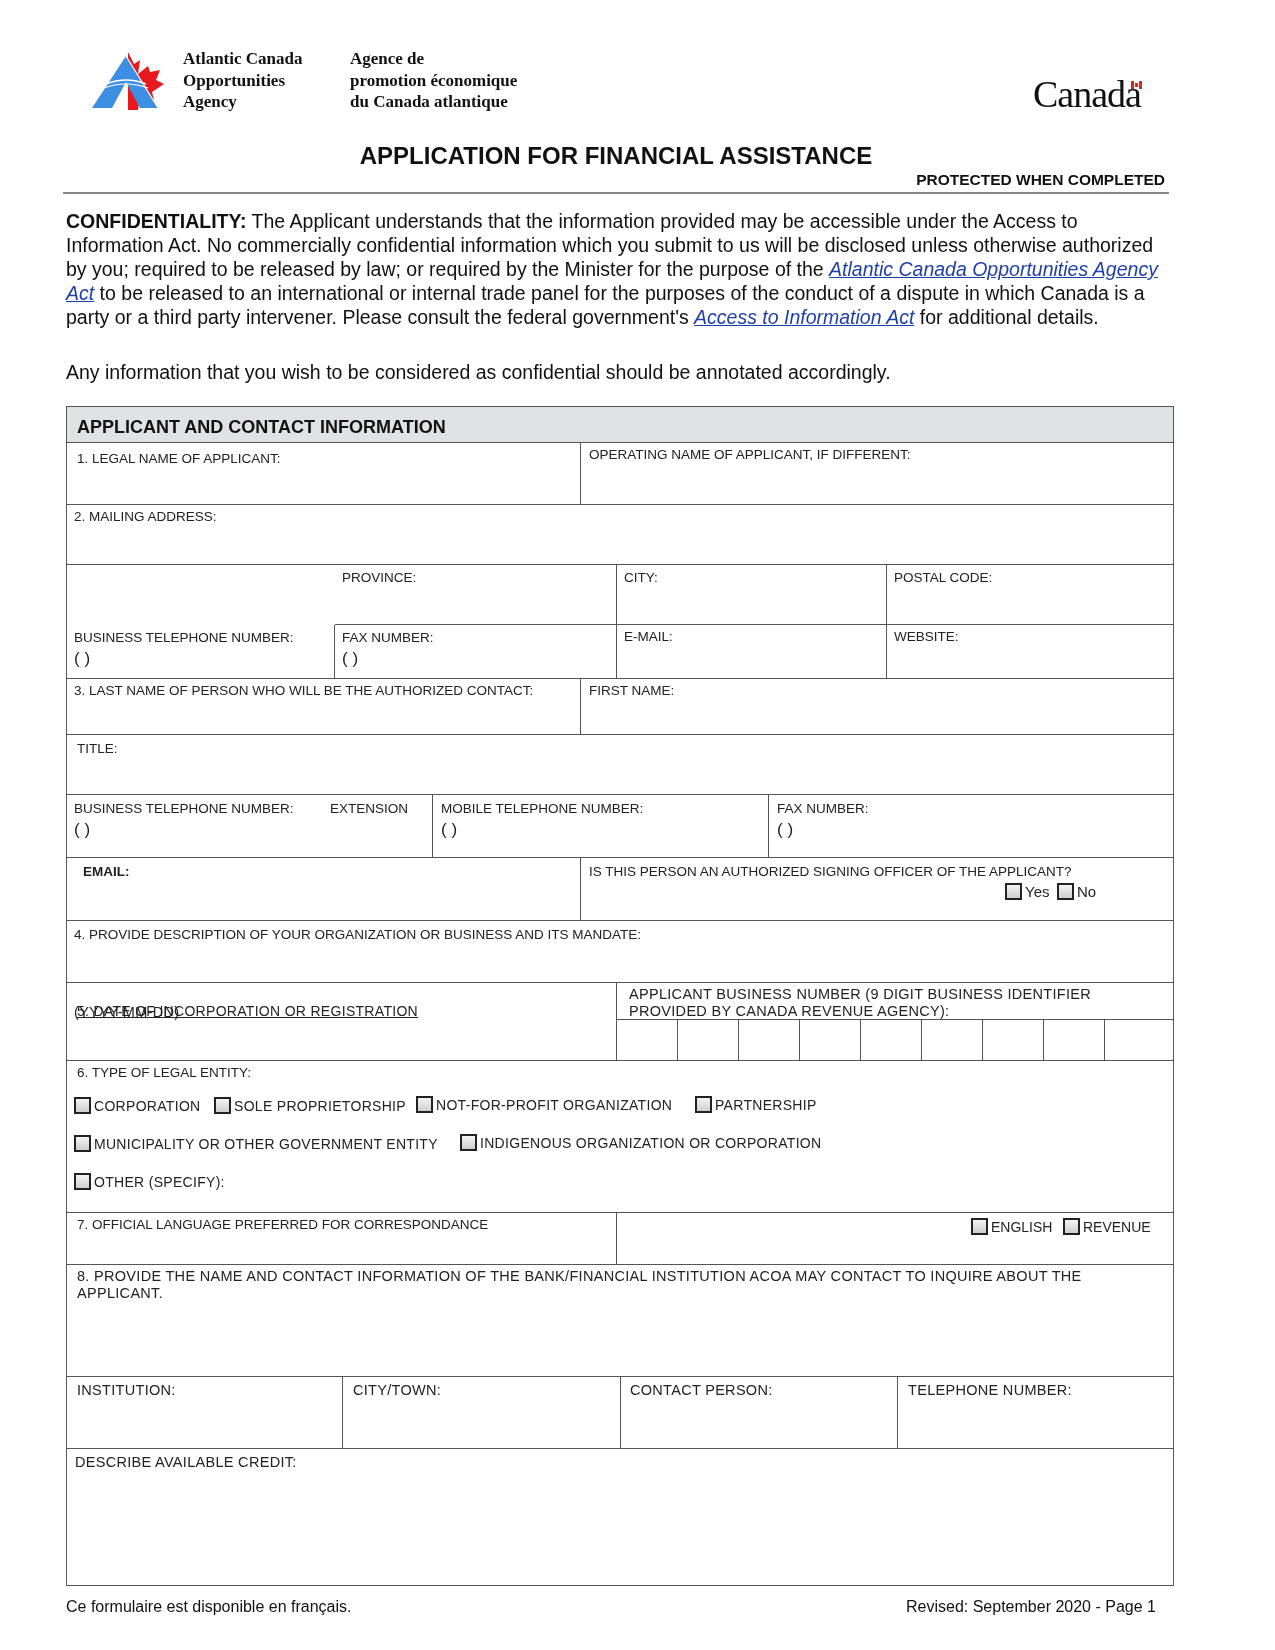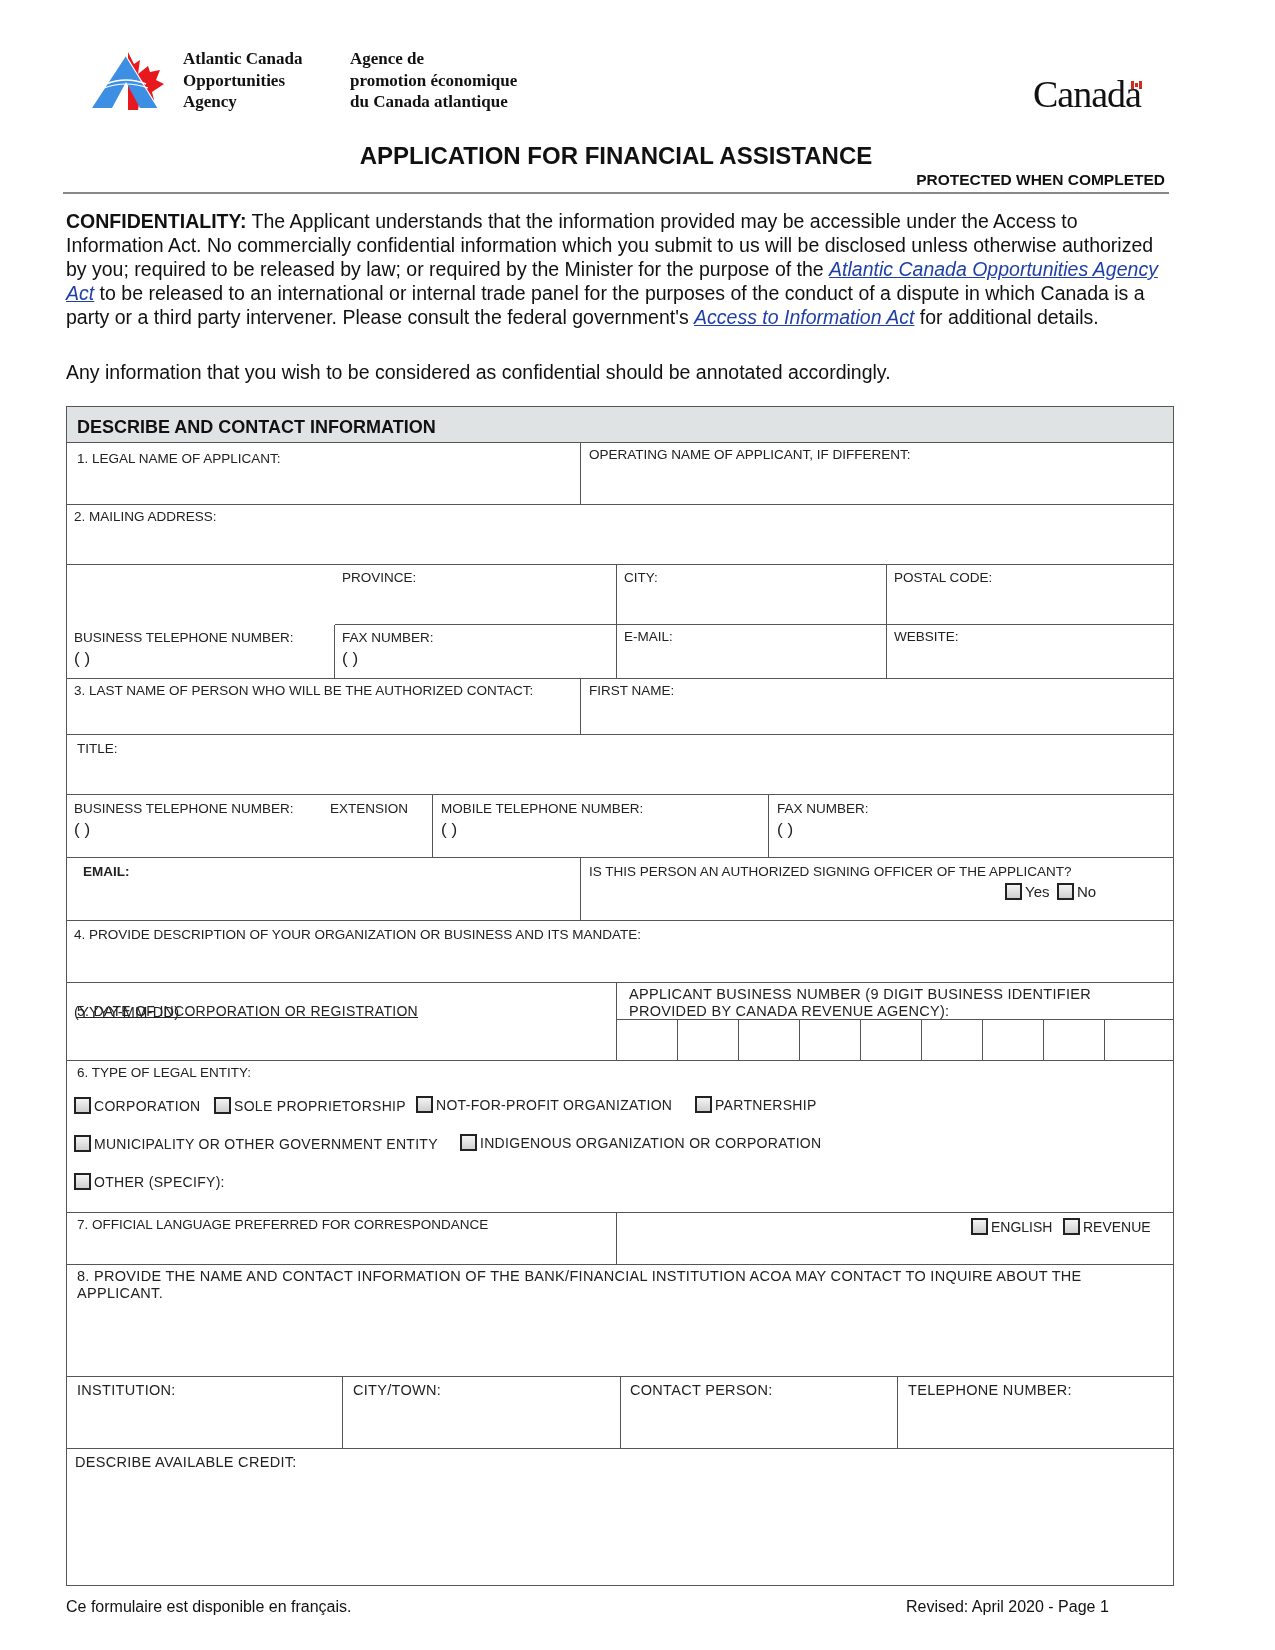--- a/index.html
+++ b/index.html
@@ -69,21 +69,21 @@
 <div class="abs title">APPLICATION FOR FINANCIAL ASSISTANCE</div>
 <div class="abs protected">PROTECTED WHEN COMPLETED</div>
 <div class="abs rule"></div>
 
 <div class="abs conf"><b>CONFIDENTIALITY:</b><span> The Applicant understands that the information provided may be accessible under the Access to Information Act. No commercially confidential information which you submit to us will be disclosed unless otherwise authorized by you; required to be released by law; or required by the Minister for the purpose of the </span><a>Atlantic Canada Opportunities Agency Act</a><span> to be released to an international or internal trade panel for the purposes of the conduct of a dispute in which Canada is a party or a third party intervener. Please consult the federal government's </span><a>Access to Information Act</a><span> for additional details.</span></div>
 <div class="abs conf2">Any information that you wish to be considered as confidential should be annotated accordingly.</div>
 
 <div class="abs form">
 
   <div class="cell nor sec-head" style="left:0;top:0;width:100%;height:36px;">
-    <span class="lbl">DESCRIBE AND CONTACT INFORMATION</span>
+    <span class="lbl">APPLICANT AND CONTACT INFORMATION</span>
   </div>
 
   <div class="cell" style="left:0;top:36px;width:514px;height:62px;">
     <span class="lbl" style="left:10px;top:8px;">1. LEGAL NAME OF APPLICANT:</span>
   </div>
   <div class="cell nor" style="left:514px;top:36px;width:593px;height:62px;">
     <span class="lbl" style="left:8px;top:4px;">OPERATING NAME OF APPLICANT, IF DIFFERENT:</span>
   </div>
 
   <div class="cell nor" style="left:0;top:98px;width:100%;height:60px;">
@@ -207,13 +207,13 @@
   <div class="cell" style="left:554px;top:970px;width:277px;height:72px;">
     <span class="lbl" style="left:9px;top:5px;font-size:14.5px;letter-spacing:0.3px;">CONTACT PERSON:</span>
   </div>
 
   <div class="cell nor" style="left:0;top:1042px;width:100%;height:136px;border-bottom:none;">
     <span class="lbl" style="left:8px;top:5px;font-size:14.5px;letter-spacing:0.3px;">DESCRIBE AVAILABLE CREDIT:</span>
   </div>
 </div>
 
 <div class="abs footer-l">Ce formulaire est disponible en français.</div>
-<div class="abs footer-r">Revised: April 2020 - Page 1</div>
+<div class="abs footer-r">Revised: September 2020 - Page 1</div>
 
 </body></html>

